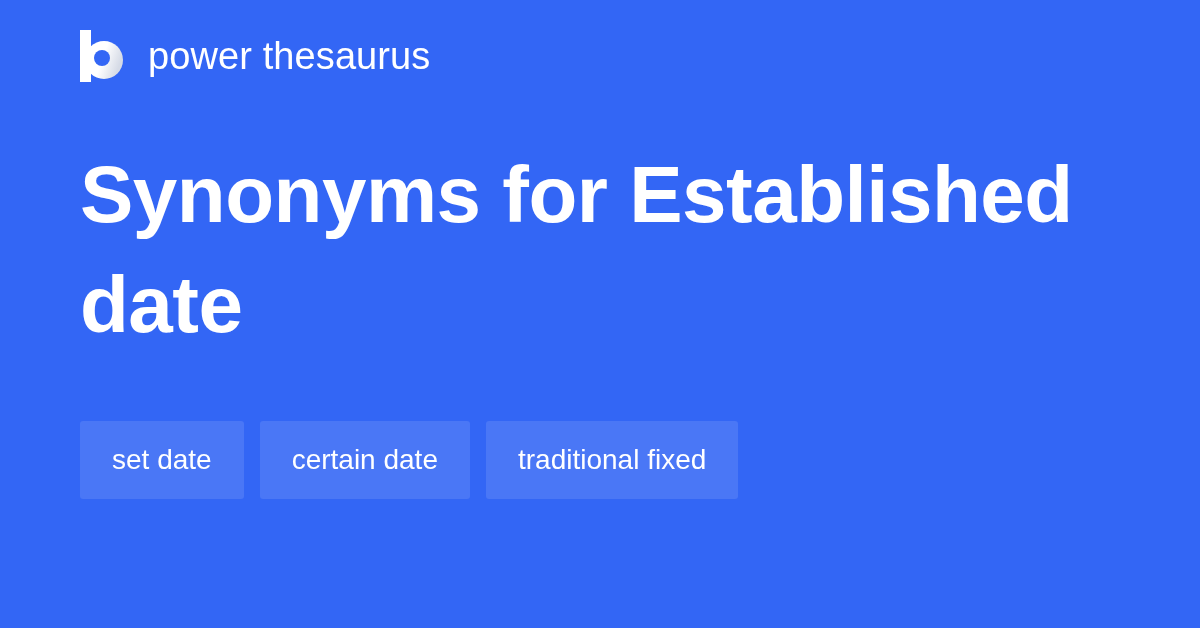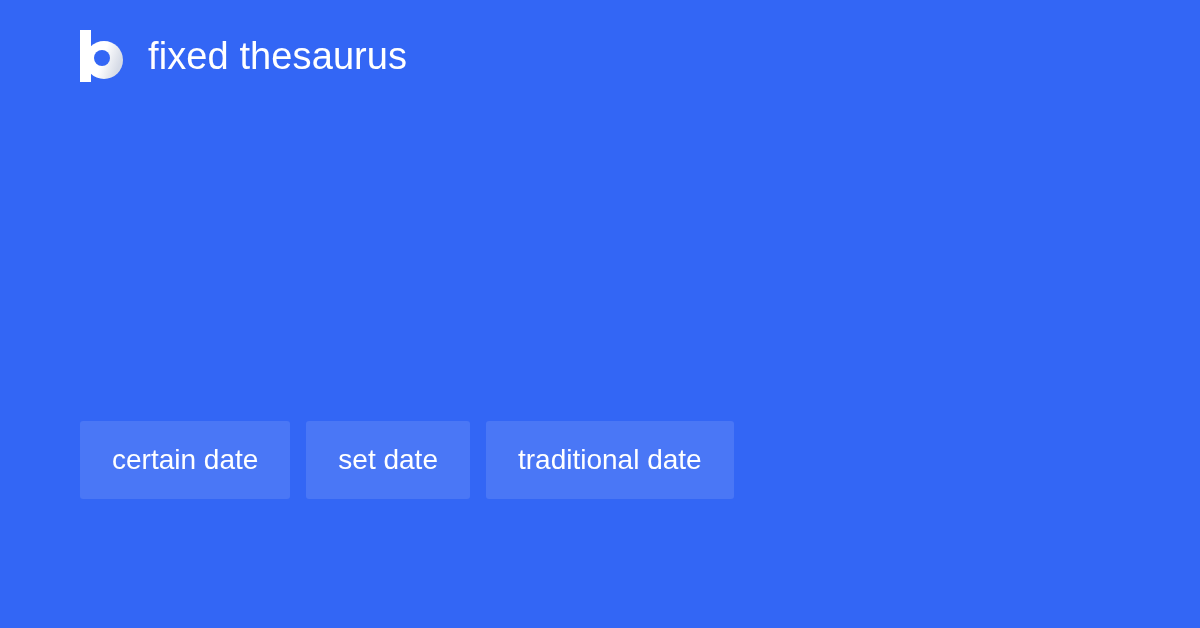--- a/index.html
+++ b/index.html
@@ -106,23 +106,24 @@
       </defs>
 
       <rect x="0" y="0" width="11" height="52" fill="#ffffff"></rect>
 
       <circle cx="24" cy="30" r="19" fill="url(#bowlGrad)"></circle>
 
       <circle cx="22" cy="28" r="8" fill="#3366f5"></circle>
 
       <rect x="0" y="8" width="11" height="44" fill="#ffffff"></rect>
     </svg>
-    <span class="brand-name">fixed thesaurus</span>
+    <span class="brand-name">power thesaurus</span>
   </div>
 
+  <h1 class="headline">Synonyms for Established date</h1>
 
   <div class="chips">
+    <span class="chip">set date</span>
     <span class="chip">certain date</span>
-    <span class="chip">set date</span>
-    <span class="chip">traditional date</span>
+    <span class="chip">traditional fixed</span>
   </div>
 
 </div>
 
 </body></html>

